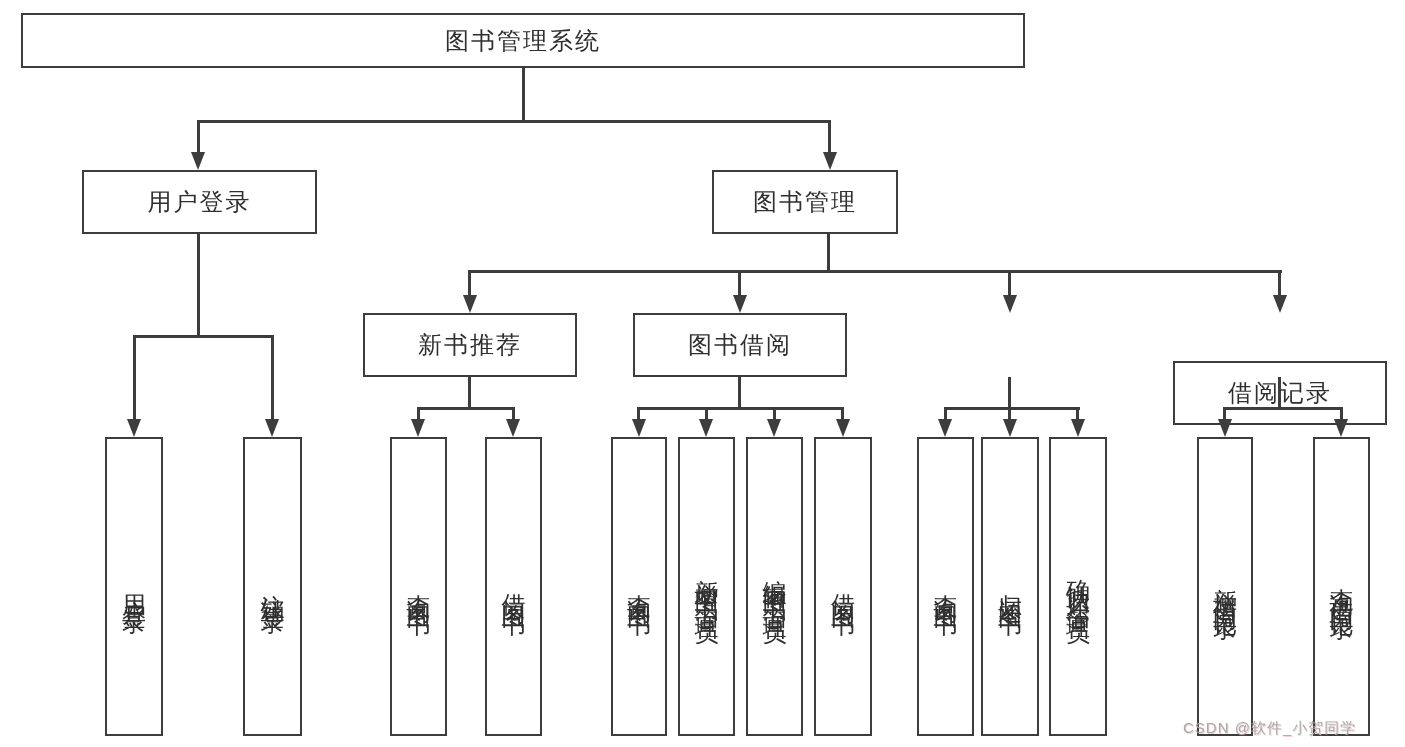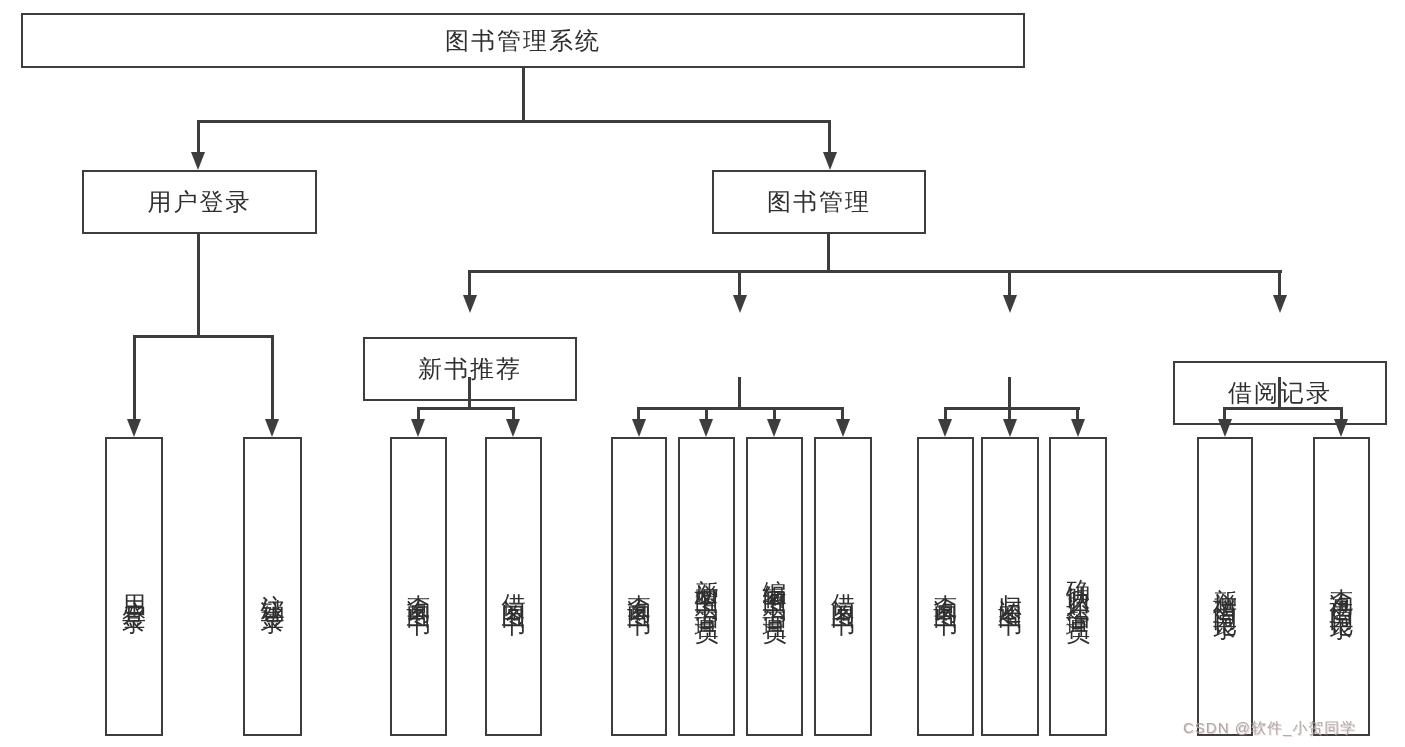--- a/index.html
+++ b/index.html
@@ -70,21 +70,21 @@
   <div class="v-line" style="left:522px;top:68px;height:52px;"></div>
   <div class="h-line" style="left:197px;top:120px;width:634px;"></div>
   <div class="v-line" style="left:197px;top:120px;height:32px;"></div>
   <div class="arrow-head" style="left:191px;top:152px;"></div>
   <div class="v-line" style="left:828px;top:120px;height:32px;"></div>
   <div class="arrow-head" style="left:823px;top:152px;"></div>
 
   <div class="box" style="left:82px;top:170px;width:235px;height:64px;">
     <span>用户登录</span>
   </div>
-  <div class="box" style="left:712px;top:170px;width:214px;height:64px;text-align:center;">
+  <div class="box" style="left:712px;top:170px;width:186px;height:64px;text-align:center;">
     <span>图书管理</span>
   </div>
 
   <div class="v-line" style="left:197px;top:234px;height:101px;"></div>
   <div class="h-line" style="left:133px;top:335px;width:141px;"></div>
   <div class="v-line" style="left:133px;top:335px;height:84px;"></div>
   <div class="arrow-head" style="left:127px;top:419px;"></div>
   <div class="v-line" style="left:271px;top:335px;height:84px;"></div>
   <div class="arrow-head" style="left:265px;top:419px;"></div>
 
@@ -93,22 +93,25 @@
 
   <div class="v-line" style="left:468px;top:270px;height:25px;"></div>
   <div class="arrow-head" style="left:463px;top:295px;"></div>
   <div class="v-line" style="left:738px;top:270px;height:25px;"></div>
   <div class="arrow-head" style="left:733px;top:295px;"></div>
   <div class="v-line" style="left:1008px;top:270px;height:25px;"></div>
   <div class="arrow-head" style="left:1003px;top:295px;"></div>
   <div class="v-line" style="left:1278px;top:270px;height:25px;"></div>
   <div class="arrow-head" style="left:1273px;top:295px;"></div>
 
-  <div class="box" style="left:363px;top:313px;width:214px;height:64px;margin-top:24px;">
+  <div class="box" style="left:363px;top:313px;width:214px;height:64px;">
     <span>新书推荐</span>
+  </div>
+  <div class="box" style="left:633px;top:313px;width:214px;height:64px;">
+    <span>图书借阅</span>
   </div>
   <div class="box" style="left:1173px;top:313px;width:214px;height:64px;margin-top:48px;">
     <span>借阅记录</span>
   </div>
 
   <div class="v-line" style="left:468px;top:377px;height:30px;"></div>
   <div class="h-line" style="left:417px;top:407px;width:98px;"></div>
   <div class="v-line" style="left:417px;top:407px;height:12px;"></div>
   <div class="arrow-head" style="left:411px;top:419px;"></div>
   <div class="v-line" style="left:512px;top:407px;height:12px;"></div>

